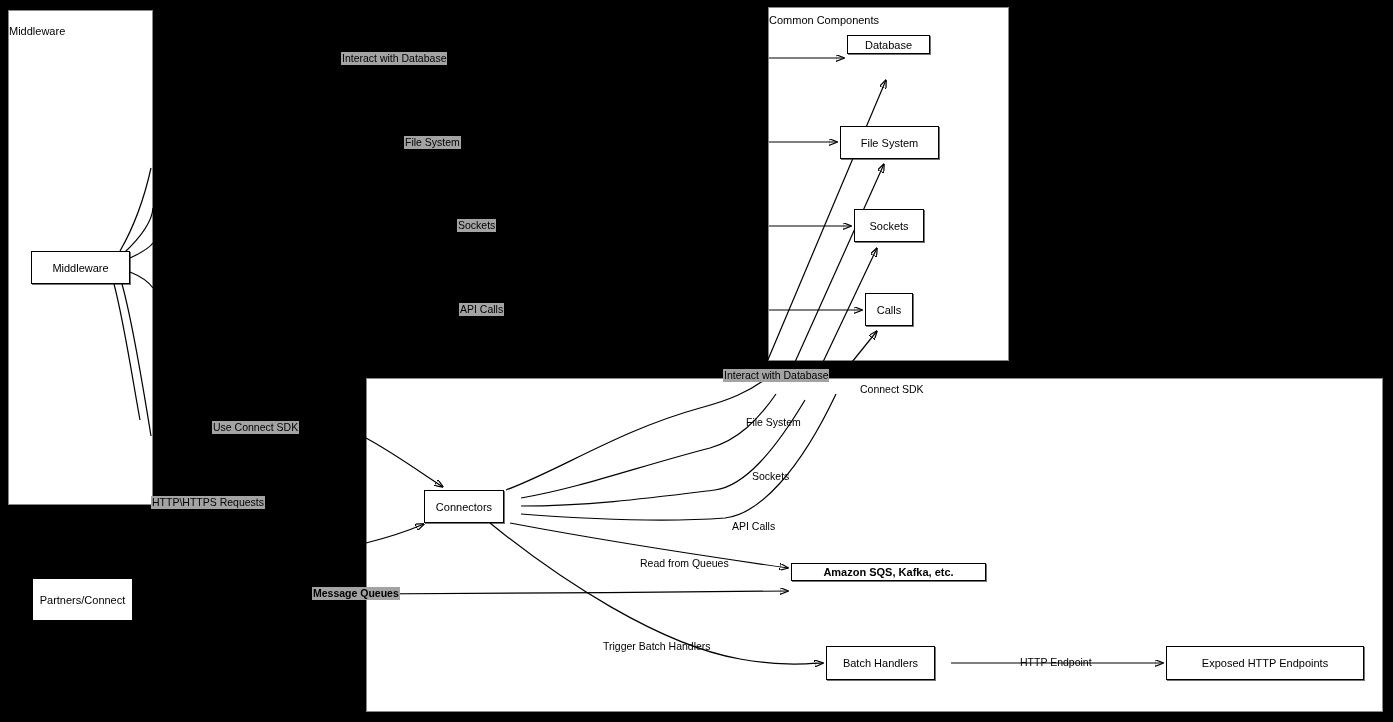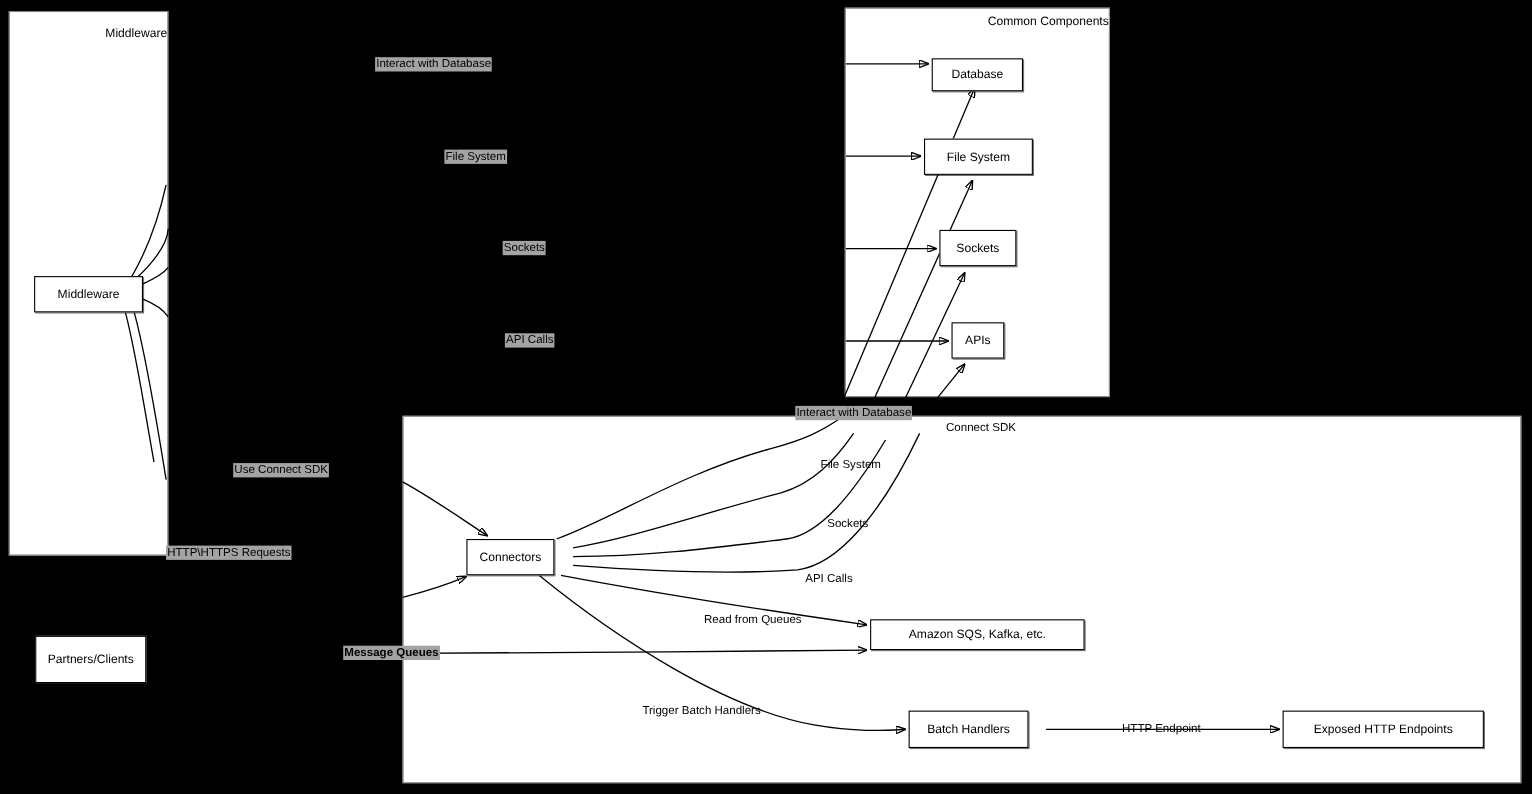--- a/index.html
+++ b/index.html
@@ -18,21 +18,21 @@
   .container-box {
     position: absolute;
     background: #ffffff;
     border: 1px solid #888888;
     box-sizing: border-box;
   }
   .container-title {
     position: absolute;
     left: 0;
     right: 0;
-    text-align: right;
+    text-align: left;
     font-size: 11px;
     color: #000000;
     font-family: "Liberation Sans", sans-serif;
   }
   .node {
     position: absolute;
     background: #ffffff;
     border: 1.6px solid #000000;
     box-sizing: border-box;
     display: flex;
@@ -124,56 +124,56 @@
 
     <path d="M 490,523 C 560,580 660,645 740,659 C 780,666 805,664 823,663" marker-end="url(#ah)"></path>
 
     <line x1="951" y1="663" x2="1163" y2="663" marker-end="url(#ah)"></line>
   </svg>
 
   <div class="node" id="n-middleware" style="left: 31px; top: 251px; width: 99px; height: 33px;">
     <span>Middleware</span>
   </div>
   <div class="node" id="n-partners" style="left: 32px; top: 578px; width: 101px; height: 43px;">
-    <span>Partners/Clients</span>
+    <span>Partners/Connect</span>
   </div>
-  <div class="node" id="n-database" style="left: 847px; top: 53px; width: 83px; height: 30px;">
+  <div class="node" id="n-database" style="left: 847px; top: 35px; width: 83px; height: 19px;">
     <span>Database</span>
   </div>
   <div class="node" id="n-filesystem" style="left: 840px; top: 126px; width: 99px; height: 33px;">
     <span>File System</span>
   </div>
   <div class="node" id="n-sockets" style="left: 854px; top: 209px; width: 70px; height: 33px;">
     <span>Sockets</span>
   </div>
   <div class="node" id="n-apis" style="left: 865px; top: 293px; width: 48px; height: 33px;">
-    <span>APIs</span>
+    <span>Calls</span>
   </div>
   <div class="node" id="n-connectors" style="left: 424px; top: 490px; width: 80px; height: 33px;">
     <span>Connectors</span>
   </div>
-  <div class="node" id="n-queue" style="left: 791px; top: 563px; width: 195px; height: 28px;">
+  <div class="node" id="n-queue" style="left: 791px; top: 563px; width: 195px; height: 18px; font-weight: bold;">
     <span>Amazon SQS, Kafka, etc.</span>
   </div>
   <div class="node" id="n-batch" style="left: 826px; top: 646px; width: 109px; height: 34px;">
     <span>Batch Handlers</span>
   </div>
-  <div class="node" id="n-endpoints" style="left: 1166px; top: 646px; width: 183px; height: 34px;">
+  <div class="node" id="n-endpoints" style="left: 1166px; top: 646px; width: 198px; height: 34px;">
     <span>Exposed HTTP Endpoints</span>
   </div>
 
   <div class="edge-label" id="el0" style="left: 341px; top: 52px;">Interact with Database</div>
   <div class="edge-label" id="el1" style="left: 404px; top: 136px;">File System</div>
   <div class="edge-label" id="el2" style="left: 457px; top: 219px;">Sockets</div>
   <div class="edge-label" id="el3" style="left: 459px; top: 303px;">API Calls</div>
   <div class="edge-label" id="el4" style="left: 212px; top: 421px;">Use Connect SDK</div>
   <div class="edge-label" id="el5" style="left: 151px; top: 496px;">HTTP\HTTPS Requests</div>
   <div class="edge-label" id="el6" style="left: 723px; top: 369px;">Interact with Database</div>
   <div class="edge-label on-white" id="el7" style="left: 838px; top: 383px; margin-left: 21px;">Connect SDK</div>
   <div class="edge-label on-white" id="el8" style="left: 745px; top: 416px;">File System</div>
   <div class="edge-label on-white" id="el9" style="left: 751px; top: 470px;">Sockets</div>
   <div class="edge-label on-white" id="el10" style="left: 731px; top: 520px;">API Calls</div>
   <div class="edge-label on-white" id="el11" style="left: 605px; top: 557px; margin-left: 34px;">Read from Queues</div>
   <div class="edge-label" id="el12" style="left: 312px; top: 587px; font-weight: bold;">Message Queues</div>
-  <div class="edge-label on-white" id="el13" style="left: 583px; top: 640px;">Trigger Batch Handlers</div>
+  <div class="edge-label on-white" id="el13" style="left: 602px; top: 640px;">Trigger Batch Handlers</div>
   <div class="edge-label on-white" id="el14" style="left: 1019px; top: 656px;">HTTP Endpoint</div>
 
 </div>
 
 </body></html>

